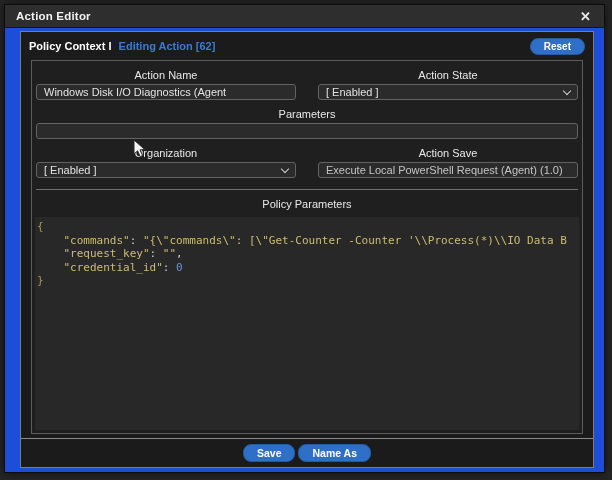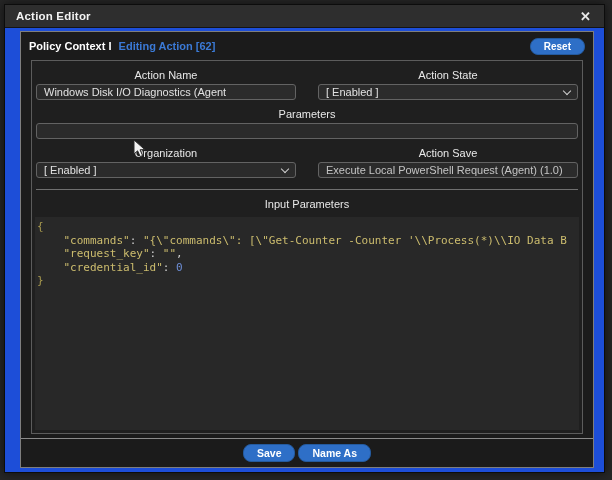--- a/index.html
+++ b/index.html
@@ -137,21 +137,21 @@
           <div class="field readonly">
             <span class="val">Execute Local PowerShell Request (Agent) (1.0)</span>
           </div>
         </div>
       </div>
 
       <div class="divider"></div>
 
 
       <div class="full">
-        <div class="flabel">Input Parameters</div>
+        <div class="flabel">Policy Parameters</div>
       </div>
 
       <div class="code-area">
           <div class="code-line"><span class="tok-brace">{</span></div>
           <div class="code-line"><span class="tok-plain">    </span><span class="tok-key">"commands"</span><span class="tok-plain">: </span><span class="tok-str">"{\"commands\": [\"Get-Counter -Counter '\\Process(*)\\IO Data B</span></div>
           <div class="code-line"><span class="tok-plain">    </span><span class="tok-key">"request_key"</span><span class="tok-plain">: </span><span class="tok-str">""</span><span class="tok-plain">,</span></div>
           <div class="code-line"><span class="tok-plain">    </span><span class="tok-key">"credential_id"</span><span class="tok-plain">: </span><span class="tok-num">0</span></div>
           <div class="code-line"><span class="tok-brace">}</span></div>
         </div>
 

